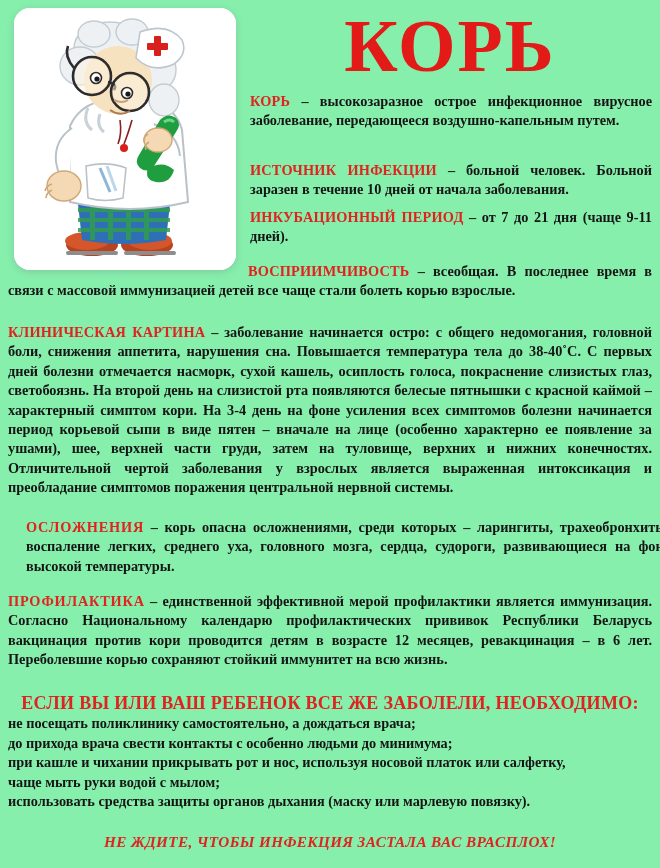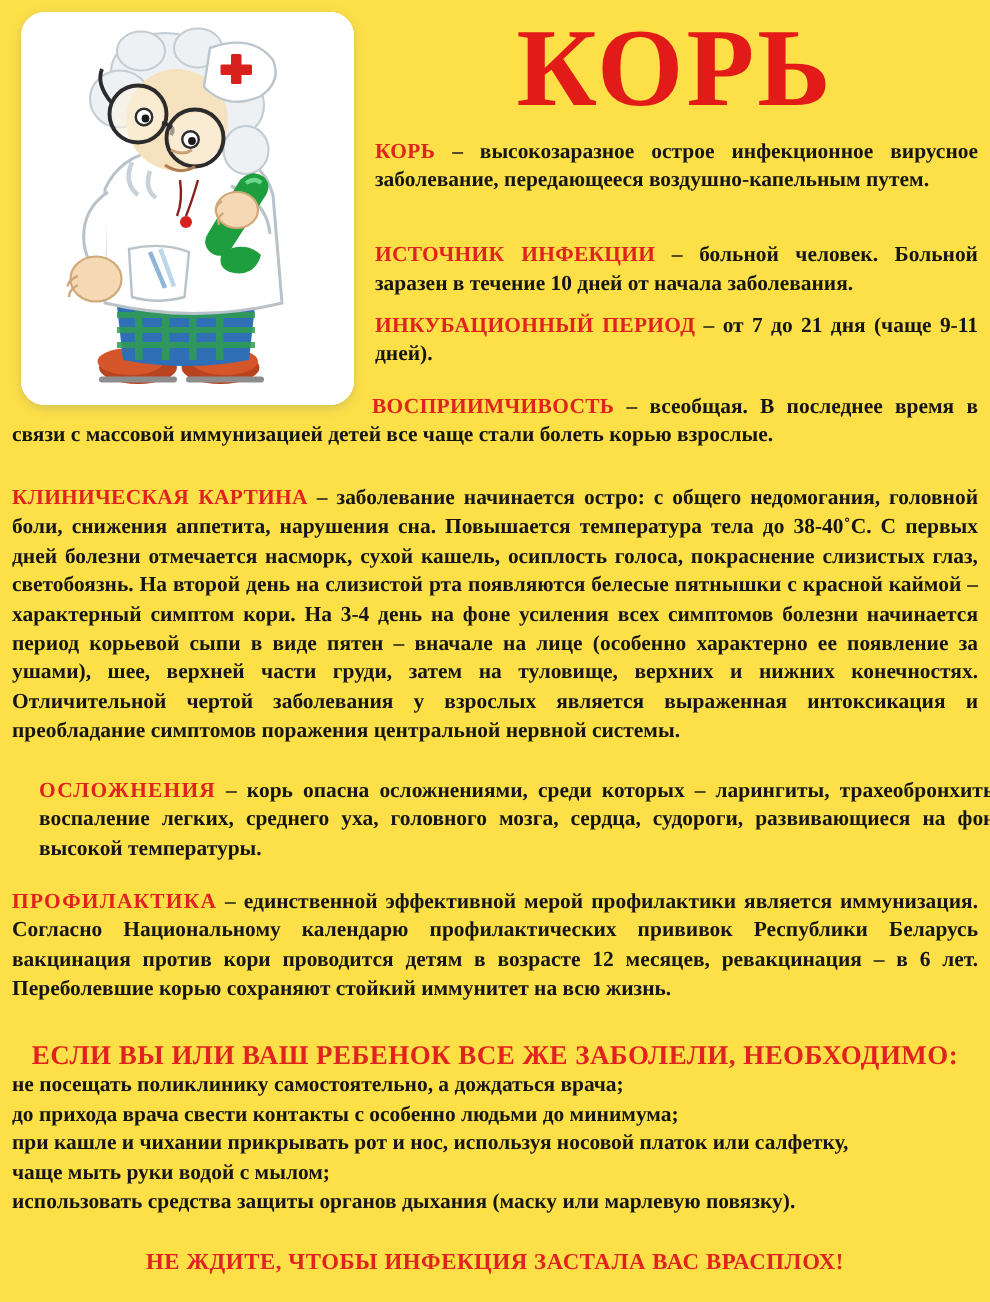--- a/index.html
+++ b/index.html
@@ -12,21 +12,21 @@
     height: 868px;
     position: relative;
     font-family: "Liberation Serif", "DejaVu Serif", serif;
     overflow: hidden;
   }
 
   .poster {
     position: relative;
     width: 660px;
     height: 868px;
-    background: #fde047;
+    background: #86efac;
   }
 
   
   .illus-card {
     position: absolute;
     left: 14px;
     top: 8px;
     width: 222px;
     height: 262px;
     background: #ffffff;
@@ -116,20 +116,21 @@
 
   
   .footer {
     position: absolute;
     left: 8px;
     top: 833px;
     width: 644px;
     text-align: center;
     color: #e0231f;
     font-weight: bold;
+    font-style: italic;
     font-size: 15.2px;
     letter-spacing: 0.4px;
     font-family: "Liberation Serif", "DejaVu Serif", serif;
   }
 </style>
 </head>
 <body>
 
 <div class="poster">
 

